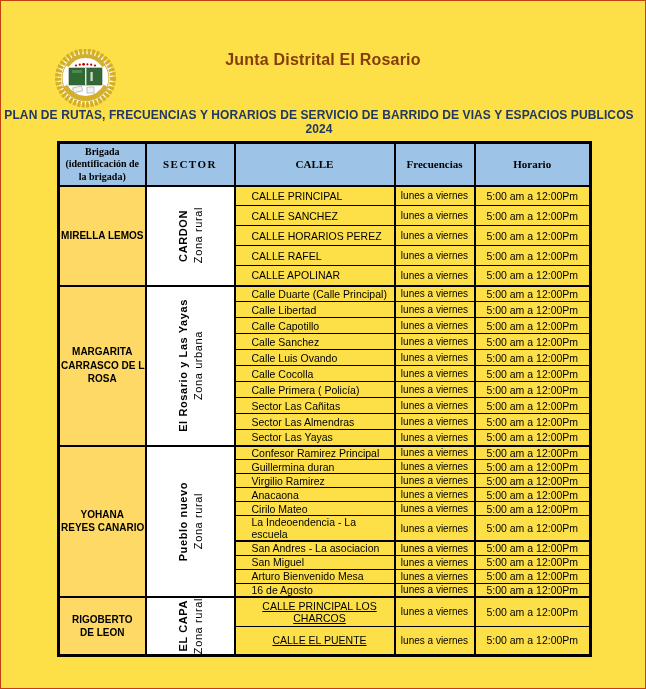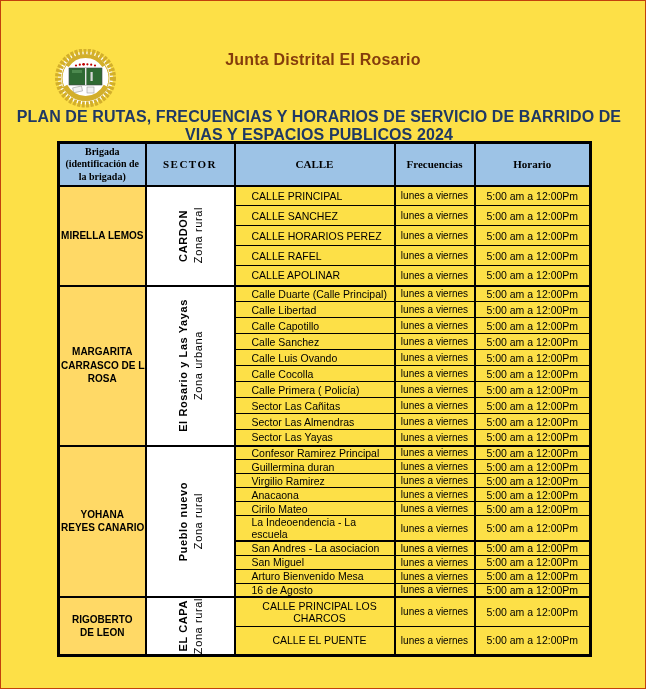--- a/index.html
+++ b/index.html
@@ -18,21 +18,21 @@
     text-align:center; font-size:16px; font-weight:bold;
     color:var(--c-title, #843C0C); letter-spacing:.2px;
   }
   .doc-subtitle {
     position:absolute; left:0; right:0; top:75px;
     text-align:center; font-size:13.5px;
     color:var(--c-subtitle, #3B3838);
   }
   .doc-heading {
     position:absolute; left:0; right:8px; top:107px;
-    text-align:center; font-size:16px; font-weight:bold;
+    text-align:center; font-size:12px; font-weight:bold;
     color:var(--c-heading, #1F3864); letter-spacing:.1px;
   }
   
   table.routes {
     position:absolute; left:56px; top:140px;
     border-collapse:collapse; table-layout:fixed;
     width:532px;
     border:3px solid #000;
   }
   .routes th, .routes td {
@@ -69,21 +69,21 @@
     display:flex; flex-direction:row;
     justify-content:center; align-items:center; gap:3px;
     height:100%;
   }
   .vtext {
     writing-mode:vertical-rl; transform:rotate(180deg);
     font-size:11px; letter-spacing:.6px; white-space:nowrap;
   }
   .sector-name { font-weight:bold; }
   td.street-cell { font-size:10.5px; text-align:left; padding-left:16px; }
-  td.street-cell.centered { text-align:center; padding-left:13px; }
+  td.street-cell.centered { text-align:center; padding-left:13px;text-decoration:underline; }
   td.freq-cell { font-size:10px; text-align:center; }
   td.sched-cell { font-size:10.5px; text-align:center; }
 </style>
 </head>
 <body>
 
 <div class="page">
 
   <svg class="logo" viewBox="0 0 63 59" xmlns="http://www.w3.org/2000/svg">
     <ellipse cx="31.5" cy="29" rx="27.5" ry="26.5" fill="#fff" stroke="var(--c-logo-gold,#D3AF2B)" stroke-width="6" stroke-dasharray="3 1.3"></ellipse>

